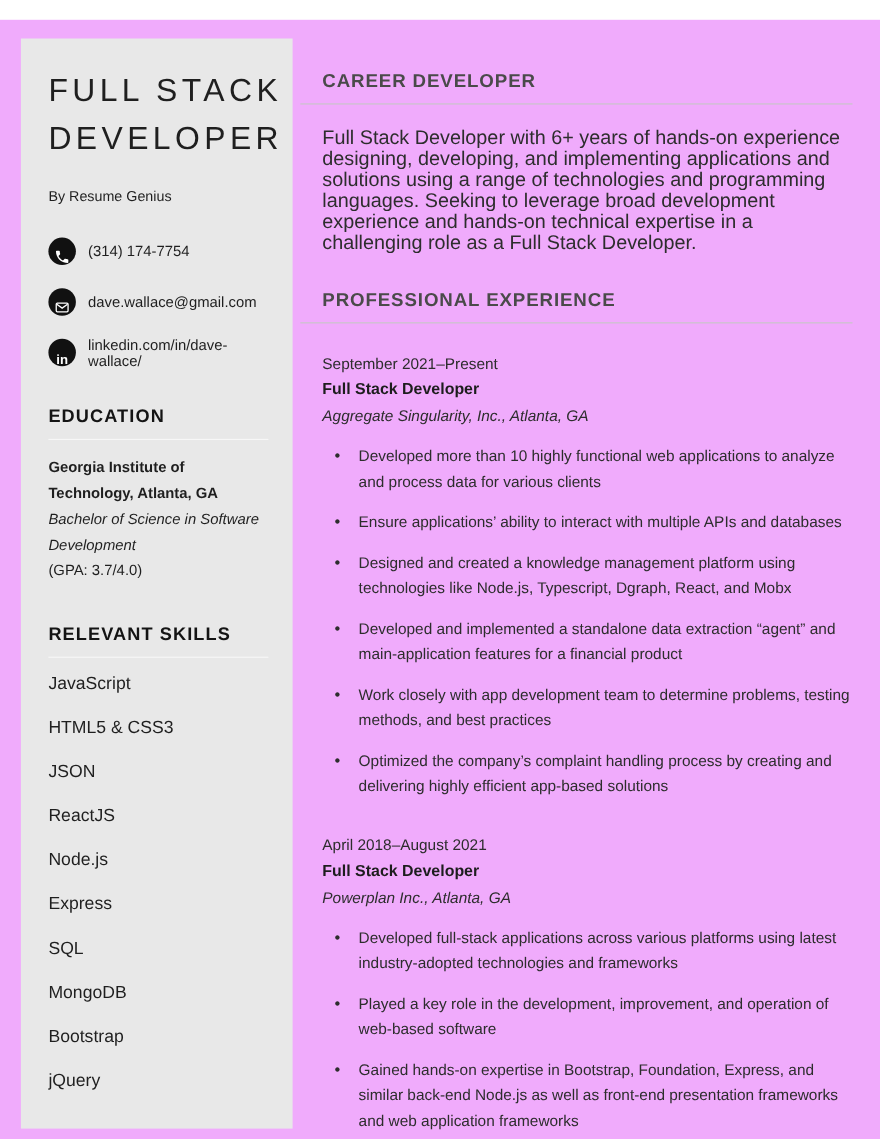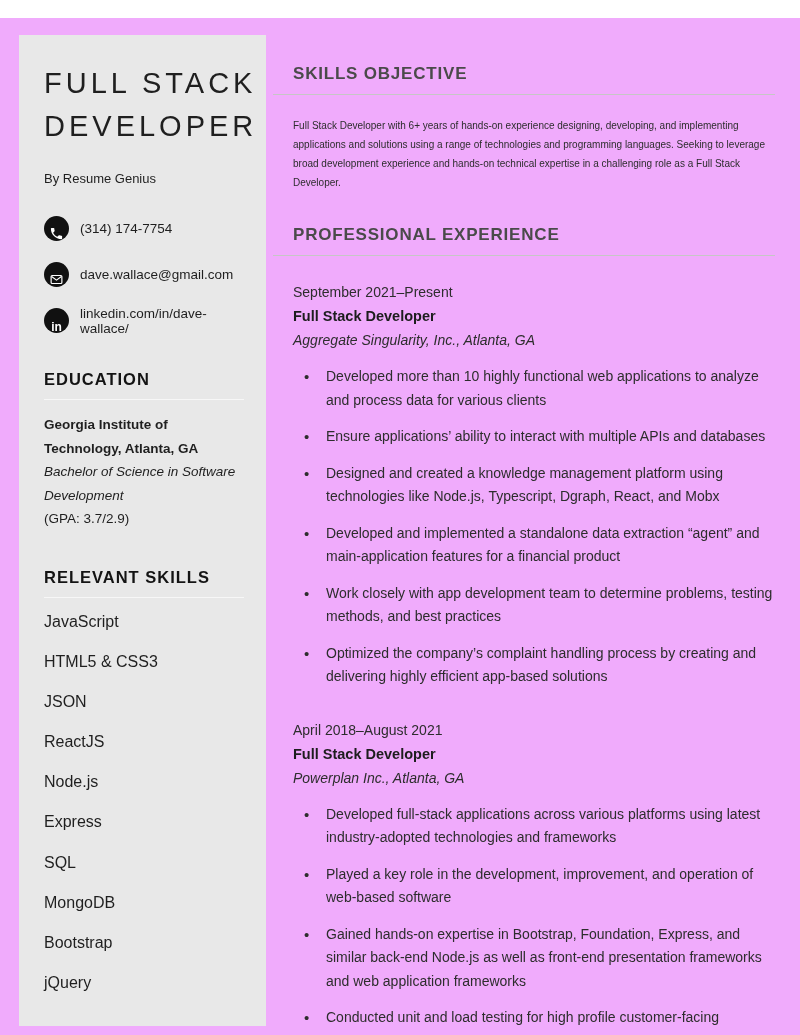--- a/index.html
+++ b/index.html
@@ -73,21 +73,21 @@
   .main-h{
     margin:0;
     padding:0 0 10px 20px;
     font-size:17px;font-weight:bold;color:#4a4a4a;
     letter-spacing:0.8px;
     border-bottom:1px solid #c6c6c6;
   }
   .objective-h{padding-top:29px;}
   .objective-text{
     margin:21px 8px 0 20px;
-    font-size:10px;line-height:19px;color:#2d2d2d;
+    font-size:18px;line-height:19px;color:#2d2d2d;
   }
   .experience-h{margin-top:33px;}
   .job{margin:24px 0 0 20px;}
   .job + .job{margin-top:29px;}
   .job-dates{font-size:14px;line-height:24px;color:#2d2d2d;}
   .job-title{font-size:14.5px;line-height:24px;font-weight:bold;color:#1d1d1d;}
   .job-company{font-size:14px;line-height:24px;font-style:italic;color:#2d2d2d;}
   .job-bullets{
     list-style:none;margin:13px 0 0 0;padding:0;
   }
@@ -138,40 +138,40 @@
             <span class="in-glyph">in</span>
           </span>
           <span class="contact-text">linkedin.com/in/dave-wallace/</span>
         </div>
       </div>
 
     <div class="side-h">EDUCATION</div>
     <div class="edu-block">
       <div class="edu-school">Georgia Institute of Technology, Atlanta, GA</div>
       <div class="edu-degree">Bachelor of Science in Software Development</div>
-      <div>(GPA: 3.7/2.9)</div>
+      <div>(GPA: 3.7/4.0)</div>
     </div>
 
     <div class="side-h">RELEVANT SKILLS</div>
     <div class="skills-list" id="skills-list">
         <div class="skill-item">JavaScript</div>
         <div class="skill-item">HTML5 &amp; CSS3</div>
         <div class="skill-item">JSON</div>
         <div class="skill-item">ReactJS</div>
         <div class="skill-item">Node.js</div>
         <div class="skill-item">Express</div>
         <div class="skill-item">SQL</div>
         <div class="skill-item">MongoDB</div>
         <div class="skill-item">Bootstrap</div>
         <div class="skill-item">jQuery</div>
       </div>
   </aside>
 
   <main class="main">
-    <h2 class="main-h objective-h">SKILLS OBJECTIVE</h2>
+    <h2 class="main-h objective-h">CAREER DEVELOPER</h2>
     <p class="objective-text">Full Stack Developer with 6+ years of hands-on experience designing, developing, and implementing applications and solutions using a range of technologies and programming languages. Seeking to leverage broad development experience and hands-on technical expertise in a challenging role as a Full Stack Developer.</p>
 
     <h2 class="main-h experience-h">PROFESSIONAL EXPERIENCE</h2>
     <div id="jobs-list">
         <section class="job">
           <div class="job-dates">September 2021–Present</div>
           <div class="job-title">Full Stack Developer</div>
           <div class="job-company">Aggregate Singularity, Inc., Atlanta, GA</div>
           <ul class="job-bullets">
             <li>Developed more than 10 highly functional web applications to analyze and process data for various clients</li>

